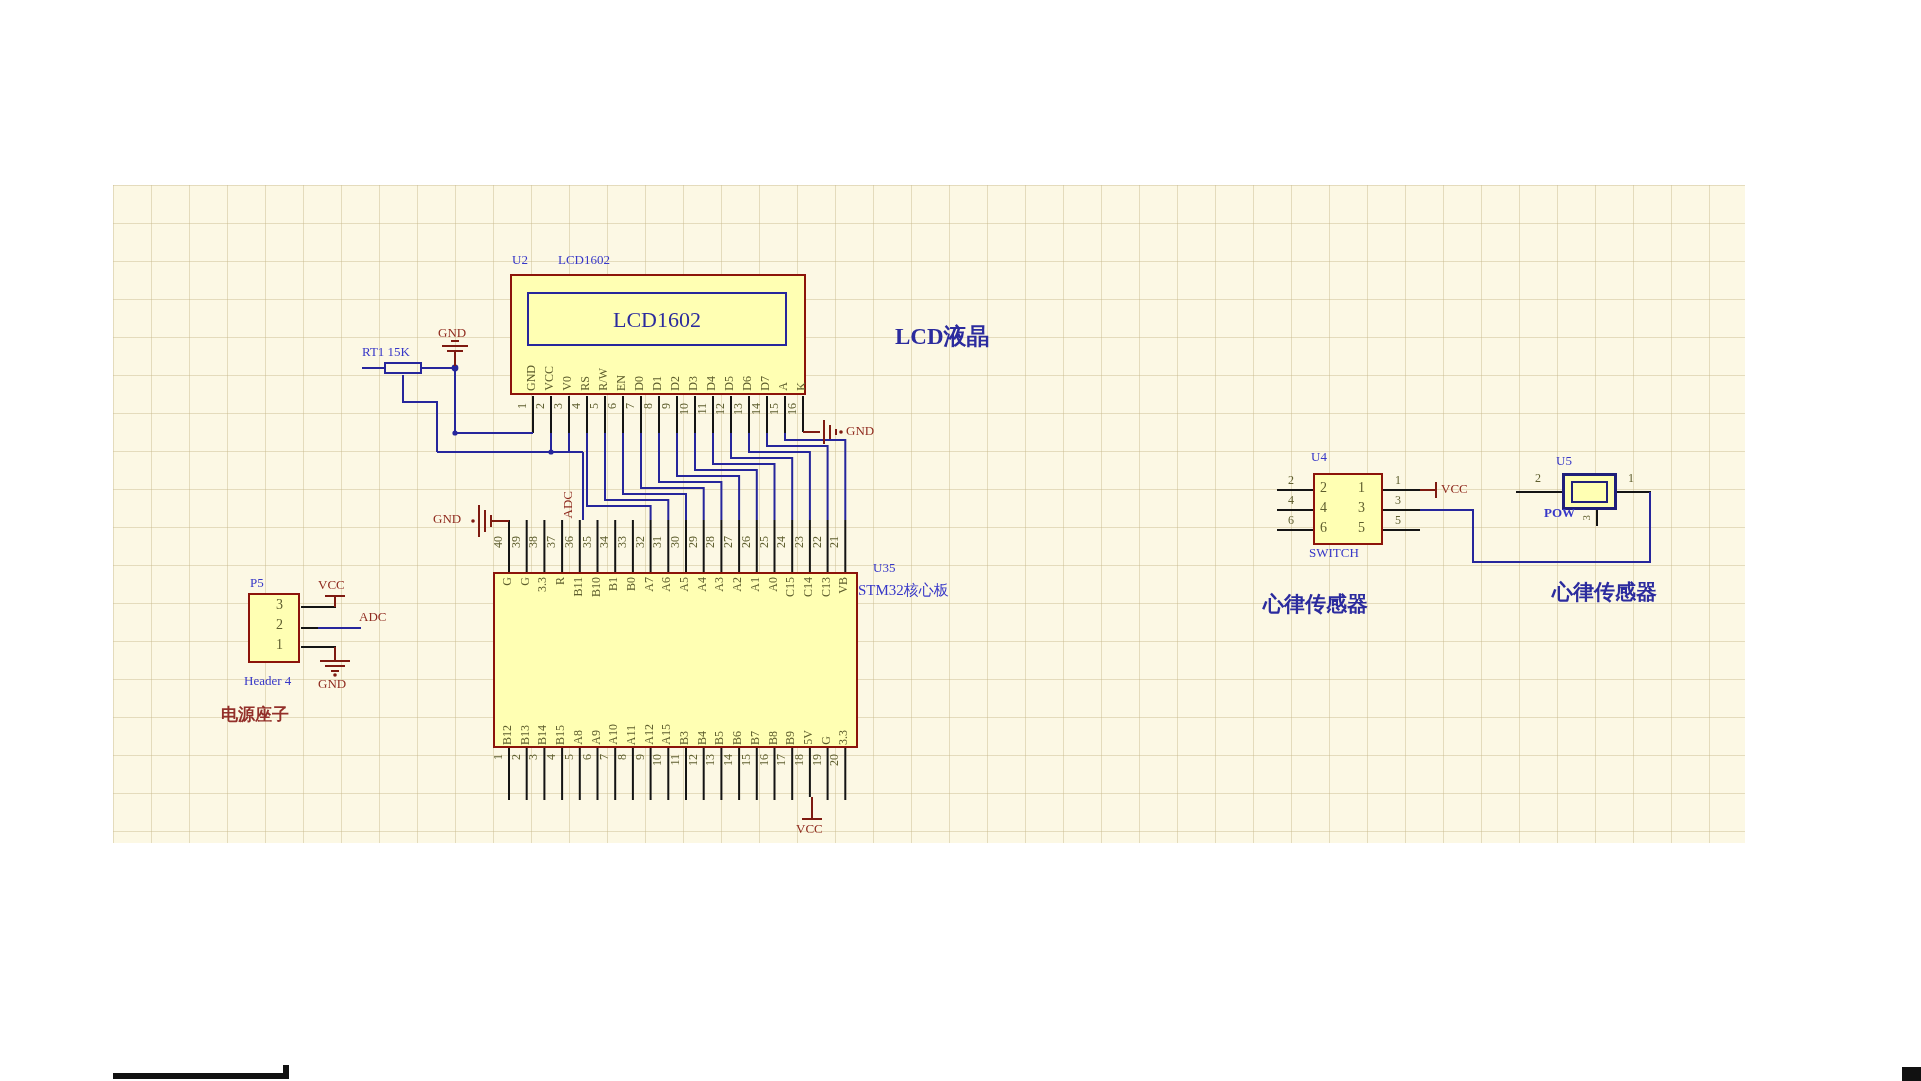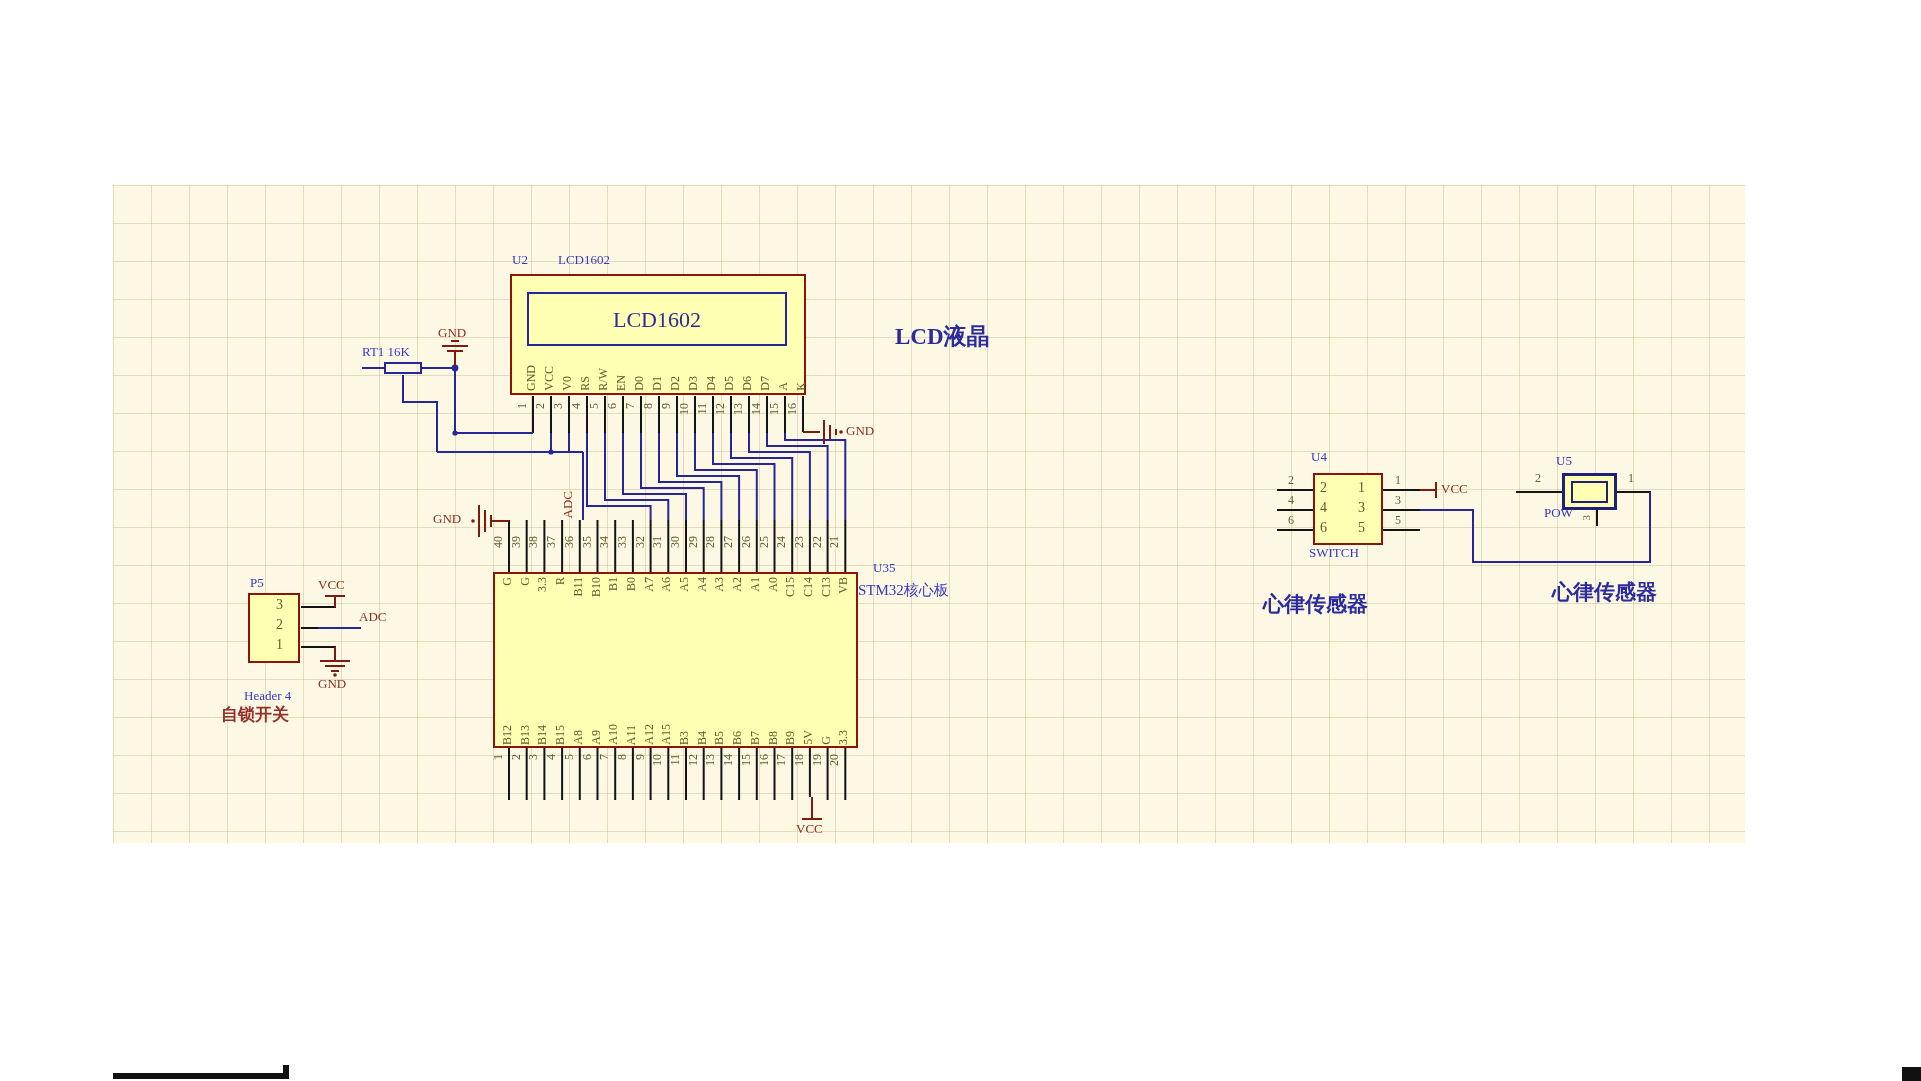--- a/index.html
+++ b/index.html
@@ -54,42 +54,42 @@
     </g>
   </svg>
 
   <div class="box" style="left:510px;top:274px;width:296px;height:121px;"></div>
   <div id="lcd-display" style="left:527px;top:292px;width:260px;height:54px;line-height:52px;">LCD1602</div>
   <div class="ht blue" style="left:512px;top:253px;">U2</div>
   <div class="ht blue" style="left:558px;top:253px;">LCD1602</div>
   <div class="ht anno-b" style="left:895px;top:325px;font-size:23px;">LCD液晶</div>
 
   <div id="rt1-body" style="left:384px;top:362px;width:38px;height:12px;"></div>
-  <div class="ht blue" style="left:362px;top:345px;">RT1 16K</div>
+  <div class="ht blue" style="left:362px;top:345px;">RT1 15K</div>
 
   <div class="ht net" style="left:438px;top:326px;">GND</div>
   <div class="ht net" style="left:846px;top:424px;">GND</div>
 
   <div class="box" style="left:493px;top:572px;width:365px;height:176px;"></div>
   <div class="ht blue" style="left:873px;top:561px;">U35</div>
   <div class="ht blue" style="left:858px;top:583px;font-size:15px;">STM32核心板</div>
   <div class="ht net" style="left:433px;top:512px;">GND</div>
   <span class="vt net" style="left:561px;bottom:563px;">ADC</span>
   <div class="ht net" style="left:796px;top:822px;">VCC</div>
 
   <div class="box" style="left:248px;top:593px;width:52px;height:70px;"></div>
   <div class="ht blue" style="left:250px;top:576px;">P5</div>
-  <div class="ht blue" style="left:244px;top:689px;">Header 4</div>
+  <div class="ht blue" style="left:244px;top:674px;">Header 4</div>
   <div class="ht olive14" style="left:276px;top:598px;">3</div>
   <div class="ht olive14" style="left:276px;top:618px;">2</div>
   <div class="ht olive14" style="left:276px;top:638px;">1</div>
   <div class="ht net" style="left:318px;top:578px;">VCC</div>
   <div class="ht net" style="left:359px;top:610px;">ADC</div>
   <div class="ht net" style="left:318px;top:677px;">GND</div>
-  <div class="ht anno-r" style="left:221px;top:706px;">自锁开关</div>
+  <div class="ht anno-r" style="left:221px;top:706px;">电源座子</div>
 
   <div class="box" style="left:1313px;top:473px;width:70px;height:72px;"></div>
   <div class="ht blue" style="left:1311px;top:450px;">U4</div>
   <div class="ht blue" style="left:1309px;top:546px;">SWITCH</div>
   <div class="ht olive14" style="left:1320px;top:481px;">2</div>
   <div class="ht olive14" style="left:1320px;top:501px;">4</div>
   <div class="ht olive14" style="left:1320px;top:521px;">6</div>
   <div class="ht olive14" style="left:1358px;top:481px;">1</div>
   <div class="ht olive14" style="left:1358px;top:501px;">3</div>
   <div class="ht olive14" style="left:1358px;top:521px;">5</div>
@@ -98,21 +98,21 @@
   <div class="ht olive" style="left:1288px;top:514px;">6</div>
   <div class="ht olive" style="left:1395px;top:474px;">1</div>
   <div class="ht olive" style="left:1395px;top:494px;">3</div>
   <div class="ht olive" style="left:1395px;top:514px;">5</div>
   <div class="ht net" style="left:1441px;top:482px;">VCC</div>
   <div class="ht anno-b" style="left:1263px;top:593px;font-size:21px;">心律传感器</div>
 
   <div class="box" id="u5-outer" style="left:1562px;top:473px;width:55px;height:37px;"></div>
   <div id="u5-inner" style="left:1571px;top:481px;width:37px;height:22px;"></div>
   <div class="ht blue" style="left:1556px;top:454px;">U5</div>
-  <div class="ht blue" style="left:1544px;top:506px;">POW</div>
+  <div class="ht blue" style="left:1544px;top:506px;font-weight:bold;">POW</div>
   <div class="ht olive" style="left:1535px;top:472px;">2</div>
   <div class="ht olive" style="left:1628px;top:472px;">1</div>
   <span class="vt olive" style="left:1581px;top:515px;font-size:11px;">3</span>
   <div class="ht anno-b" style="left:1552px;top:581px;font-size:21px;">心律传感器</div>
 
   <div id="gen-labels" style="position:absolute;left:0;top:0;width:100%;height:100%;pointer-events:none;">
       <span class="vt olive" style="left: 525px; bottom: 690px;">GND</span>
       <span class="vt olive" style="left: 543px; bottom: 690px;">VCC</span>
       <span class="vt olive" style="left: 561px; bottom: 690px;">V0</span>
       <span class="vt olive" style="left: 579px; bottom: 690px;">RS</span>

